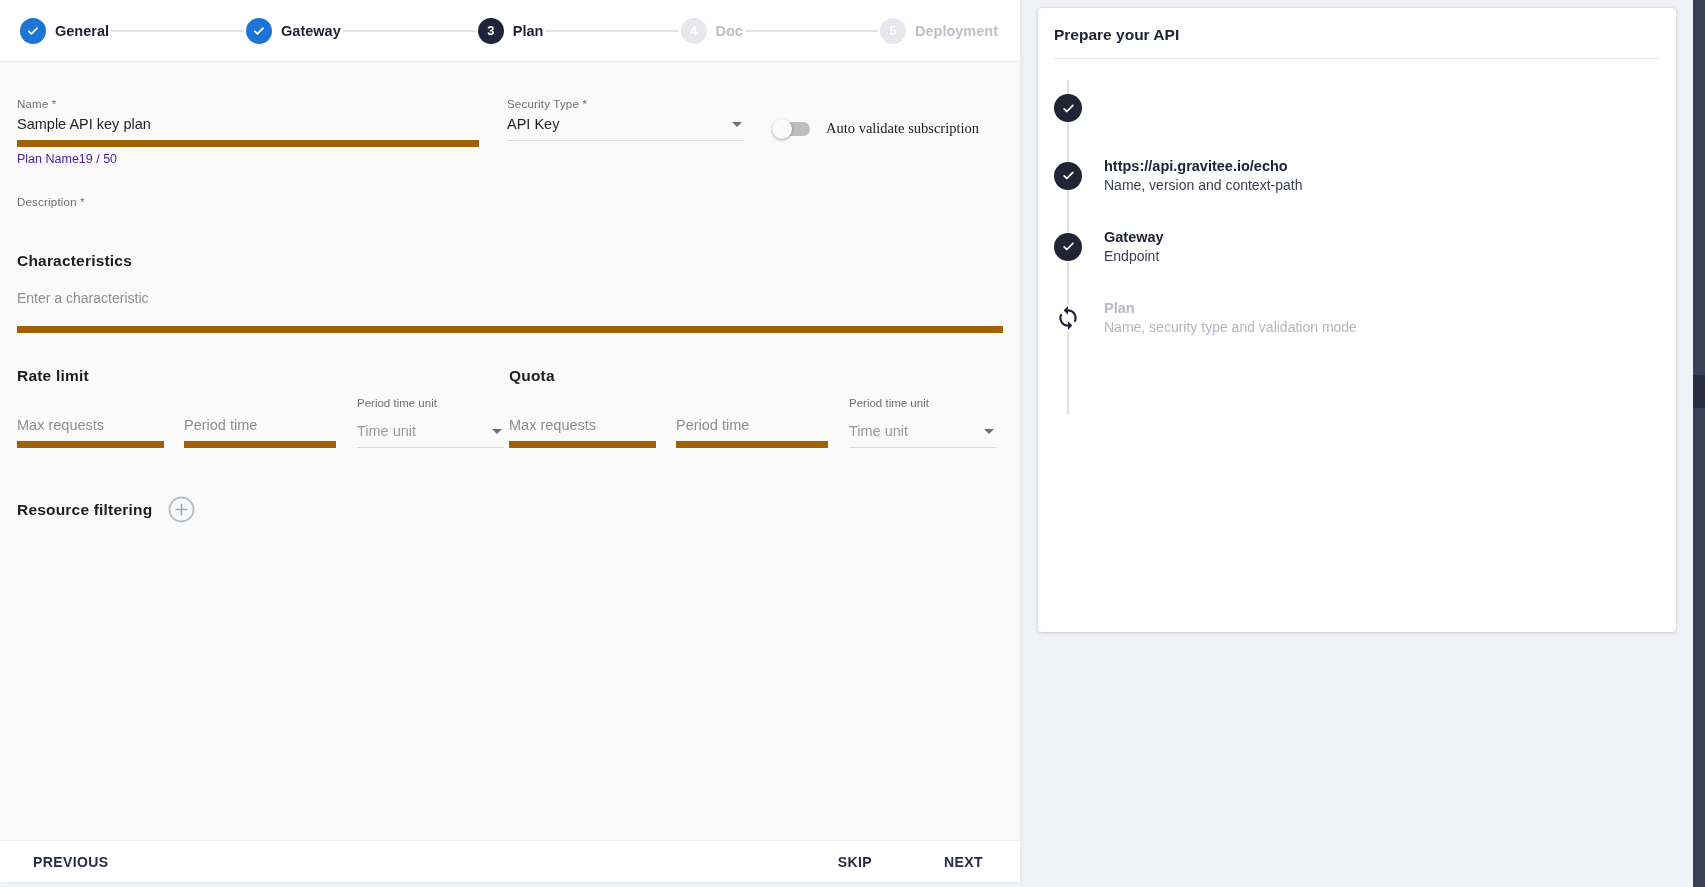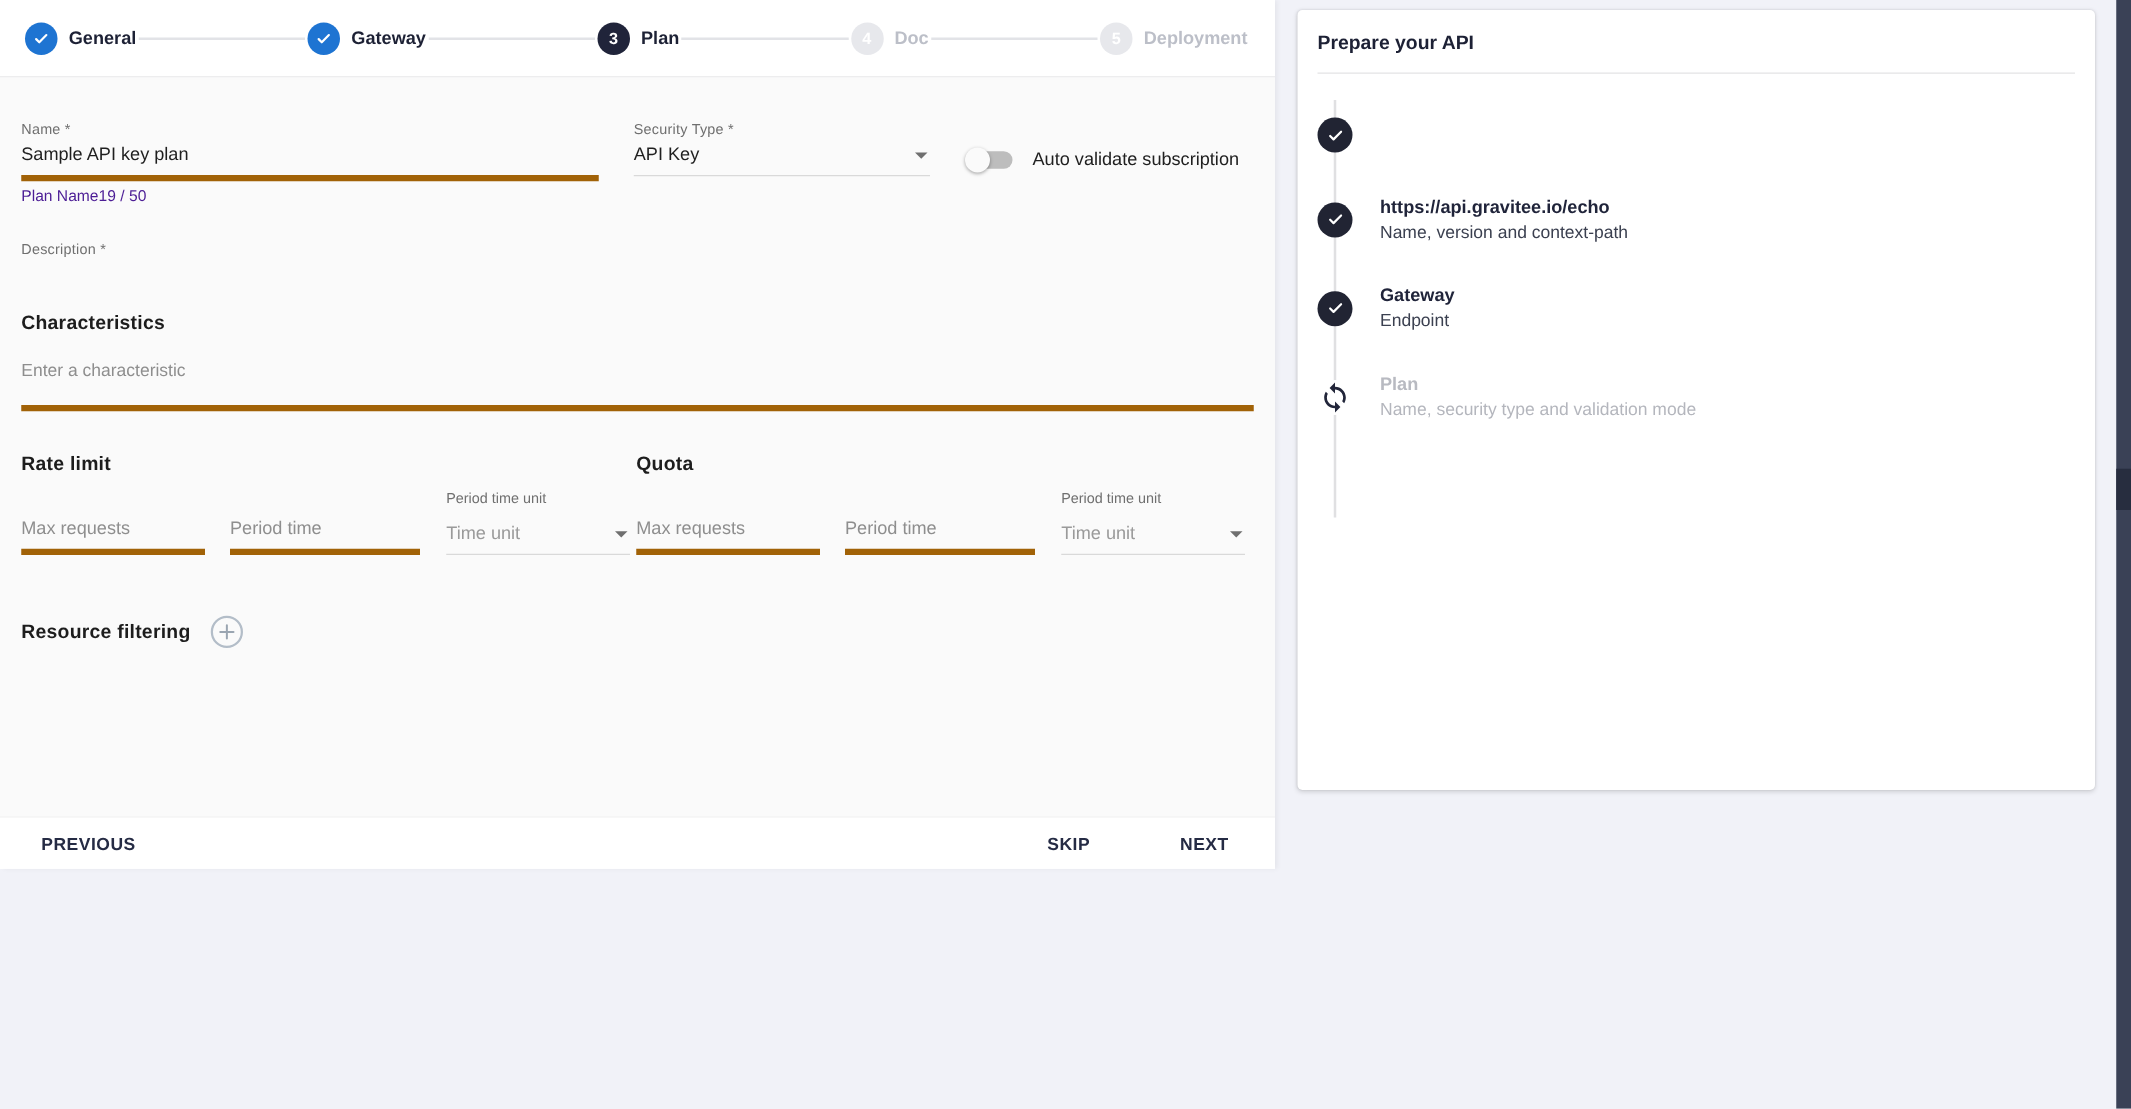--- a/index.html
+++ b/index.html
@@ -6,21 +6,21 @@
   html,body { width:1705px; height:887px; overflow:hidden; }
   body {
     font-family: "Liberation Sans", "DejaVu Sans", sans-serif;
     background:#f1f2f8;
     position:relative;
     color:#202020;
   }
 
   
   .left-card {
-    position:absolute; left:0; top:0; width:1020px; height:695px;
+    position:absolute; left:0; top:0; width:1020px; height:882px;
     background:#ffffff; display:flex; flex-direction:column;
     box-shadow:2px 0 4px rgba(0,0,0,0.05);
   }
 
   
   .stepper-bar {
     height:62px; flex:0 0 62px; background:#fff;
     border-bottom:1px solid #e7e7e9;
     display:flex; align-items:center; padding:0 22px 0 20px;
   }
@@ -40,39 +40,39 @@
 
   
   .form-body {
     flex:1 1 auto; background:#fafafa; padding:36px 17px 0 17px;
     overflow:hidden; position:relative;
   }
   .field-label { font-size:11.5px; color:#6f6f6f; letter-spacing:.2px; }
   .underline-input {
     width:100%; border:none; outline:none; background:transparent;
     font-family:inherit; font-size:14.5px; color:#1f1f1f;
-    padding:6px 0 8px 0; border-bottom:5px solid #a16207;
+    padding:6px 0 8px 0; border-bottom:7px solid #a16207;
   }
   .underline-input::placeholder { color:#8e8e8e; opacity:1; }
 
   .row-1 { display:flex; align-items:flex-start; }
   .name-group { width:462px; flex:0 0 462px; }
   .hint-row { display:flex; justify-content:flex-start; margin-top:5px;
               font-size:12.5px; color:#4c1d95; }
   .security-group { width:237px; flex:0 0 237px; margin-left:28px; }
   .select-box {
     display:flex; align-items:center; justify-content:space-between;
     border-bottom:1px solid #d9d9d9; padding:6px 2px 8px 0; cursor:pointer;
   }
   .select-value { font-size:14.5px; color:#1f1f1f; }
   .select-value.placeholder { color:#9a9a9a; }
   .caret { width:0; height:0; border-left:5px solid transparent;
            border-right:5px solid transparent; border-top:5px solid #6f6f6f; }
 
-  .toggle-wrap { display:flex; align-items:center; margin-left:30px; margin-top:22px; }
+  .toggle-wrap { display:flex; align-items:center; margin-left:30px; margin-top:22px;font-family:Liberation Serif, serif; }
   .toggle { position:relative; width:36px; height:14px; border-radius:7px;
             background:#bdbdbd; cursor:pointer; flex:0 0 36px; }
   .toggle-thumb {
     position:absolute; left:-2px; top:-3px; width:20px; height:20px; border-radius:50%;
     background:#fafafa; box-shadow:0 1px 3px rgba(0,0,0,.35);
   }
   .toggle-label { margin-left:16px; font-size:14.5px; color:#202020; white-space:nowrap; }
 
   .description-group { margin-top:30px; width:986px; }
 

